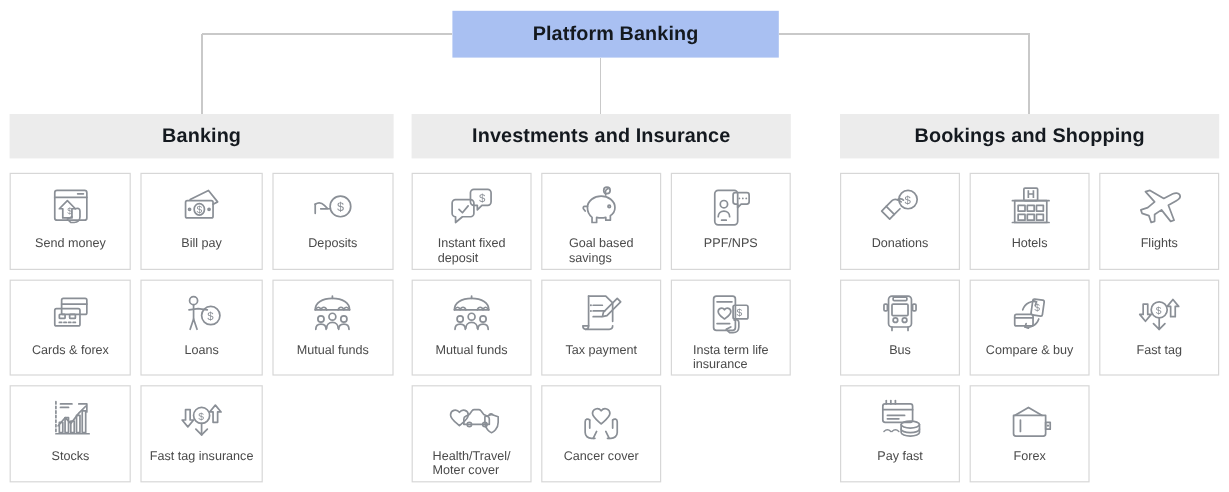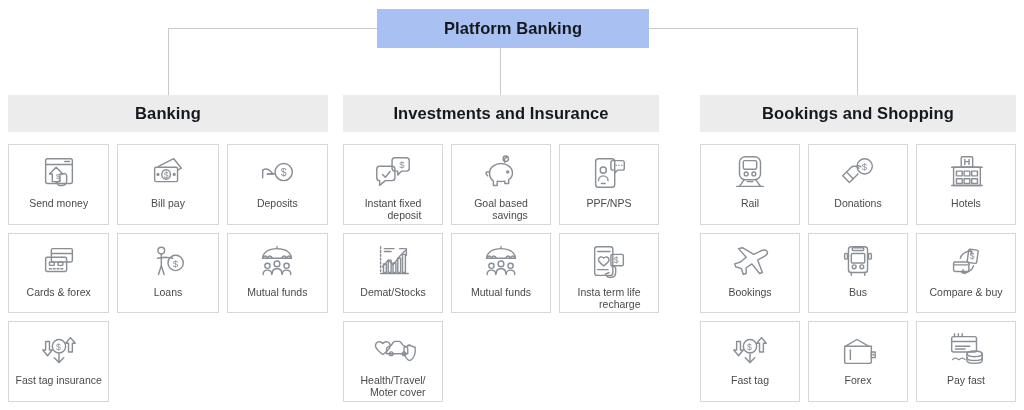--- a/index.html
+++ b/index.html
@@ -97,21 +97,21 @@
     width: 100%;
     height: 100%;
     display: block;
   }
 
   .tile-label {
     margin-top: 3px;
     font-size: 10.5px;
     line-height: 12px;
     color: #4a4a4a;
-    text-align: right;
+    text-align: left;
     padding: 0 3px;
     white-space: pre-line;
   }
 
   
   #group-0 .group-header { left: 8px;   top: 95px; width: 320px; }
   #group-0 .tile-grid    { left: 8px;   top: 144px; width: 320px; height: 258px; }
 
   #group-1 .group-header { left: 343px; top: 95px; width: 316px; }
   #group-1 .tile-grid    { left: 343px; top: 144px; width: 316px; height: 258px; }
@@ -217,167 +217,182 @@
               <line x1="24" y1="8" x2="24" y2="6"></line>
               <circle cx="24" cy="24" r="3"></circle>
               <path d="M19 34c0-3 2-5 5-5s5 2 5 5"></path>
               <circle cx="14" cy="26" r="2.7"></circle>
               <path d="M9.5 35c0-3 2-4.5 4.5-4.5s4.5 1.5 4.5 4.5"></path>
               <circle cx="34" cy="26" r="2.7"></circle>
               <path d="M29.5 35c0-3 2-4.5 4.5-4.5s4.5 1.5 4.5 4.5"></path>
             </svg>
           </div>
           <div class="tile-label">Mutual funds</div>
-        </div>
-        <div class="tile">
-          <div class="tile-icon">
-            <svg viewBox="0 0 48 44" fill="none" stroke="#8a8f96" stroke-width="1.5" stroke-linecap="round" stroke-linejoin="round">
-              <circle cx="24" cy="18" r="7"></circle>
-              <text x="21" y="22" font-size="9" stroke="none" fill="#8a8f96" font-family="Liberation Sans, sans-serif">$</text>
-              <path d="M24 25v10l-5-5"></path>
-              <path d="M24 35l5-5"></path>
-              <path d="M14 13l-4 0v9h-3l5 6 5-6h-3z"></path>
-              <path d="M34 24l4 0v-9h3l-5-6-5 6h3z"></path>
-            </svg>
-          </div>
-          <div class="tile-label">Fast tag insurance</div>
-        </div>
-      </div>
-  </div>
-
-  <div id="group-1">
-    <div class="group-header">
-      <span class="group-header-label">Investments and Insurance</span>
-    </div>
-    <div class="tile-grid">
-        <div class="tile">
-          <div class="tile-icon">
-            <svg viewBox="0 0 48 44" fill="none" stroke="#8a8f96" stroke-width="1.5" stroke-linecap="round" stroke-linejoin="round">
-              <path d="M26 6h12a3 3 0 013 3v8a3 3 0 01-3 3h-5l-4 4v-4h-3a3 3 0 01-3-3V9a3 3 0 013-3z"></path>
-              <text x="30.5" y="17" font-size="10" stroke="none" fill="#8a8f96" font-family="Liberation Sans, sans-serif">$</text>
-              <path d="M10 15h13a3 3 0 013 3v9a3 3 0 01-3 3h-7l-6 5v-5a3 3 0 01-3-3v-9a3 3 0 013-3z"></path>
-              <path d="M13 23.5l3 3 5-6"></path>
-            </svg>
-          </div>
-          <div class="tile-label">Instant fixed
-deposit</div>
-        </div>
-        <div class="tile">
-          <div class="tile-icon">
-            <svg viewBox="0 0 48 44" fill="none" stroke="#8a8f96" stroke-width="1.5" stroke-linecap="round" stroke-linejoin="round">
-              <path d="M12 22c0-6 6-10 12-10s12 4 12 10c0 3-1.5 5.5-4 7v4h-4v-2.5a17 17 0 01-8 0V35h-4v-4.5c-2-1.5-4-4-4-8.5z"></path>
-              <path d="M12 21h-2.5c-1 0-1.5 1-1 2l1.5 2"></path>
-              <circle cx="31" cy="21" r="1.1"></circle>
-              <path d="M28 11c-1-3 0-5 2-5.5"></path>
-              <circle cx="29" cy="7" r="2.8"></circle>
-            </svg>
-          </div>
-          <div class="tile-label">Goal based
-savings</div>
-        </div>
-        <div class="tile">
-          <div class="tile-icon">
-            <svg viewBox="0 0 48 44" fill="none" stroke="#8a8f96" stroke-width="1.5" stroke-linecap="round" stroke-linejoin="round">
-              <rect x="10" y="7" width="20" height="30" rx="3"></rect>
-              <circle cx="18" cy="19" r="3.2"></circle>
-              <path d="M13 30c0-3 2.3-5 5-5s5 2 5 5"></path>
-              <line x1="16" y1="33" x2="20" y2="33"></line>
-              <path d="M28 9h10a2 2 0 012 2v6a2 2 0 01-2 2h-5l-3 3v-3h-2a2 2 0 01-2-2v-6a2 2 0 012-2z"></path>
-              <circle cx="31.5" cy="14" r="0.8" stroke="none" fill="#8a8f96"></circle>
-              <circle cx="34.5" cy="14" r="0.8" stroke="none" fill="#8a8f96"></circle>
-              <circle cx="37.5" cy="14" r="0.8" stroke="none" fill="#8a8f96"></circle>
-            </svg>
-          </div>
-          <div class="tile-label">PPF/NPS</div>
         </div>
         <div class="tile">
           <div class="tile-icon">
             <svg viewBox="0 0 48 44" fill="none" stroke="#8a8f96" stroke-width="1.5" stroke-linecap="round" stroke-linejoin="round">
               <line x1="11" y1="6" x2="11" y2="34" stroke-dasharray="2 2"></line>
               <line x1="11" y1="34" x2="40" y2="34"></line>
               <line x1="15" y1="8" x2="25" y2="8"></line>
               <line x1="15" y1="11" x2="22" y2="11"></line>
               <path d="M13 27l6-7 5 5 7-9 6-6"></path>
               <path d="M31 8h7v7"></path>
               <rect x="14" y="24" width="3" height="9"></rect>
               <rect x="19" y="20" width="3" height="13"></rect>
               <rect x="24" y="23" width="3" height="10"></rect>
               <rect x="29" y="18" width="3" height="15"></rect>
               <rect x="34" y="14" width="3" height="19"></rect>
             </svg>
           </div>
-          <div class="tile-label">Demat/Stocks</div>
+          <div class="tile-label">Stocks</div>
+        </div>
+        <div class="tile">
+          <div class="tile-icon">
+            <svg viewBox="0 0 48 44" fill="none" stroke="#8a8f96" stroke-width="1.5" stroke-linecap="round" stroke-linejoin="round">
+              <circle cx="24" cy="18" r="7"></circle>
+              <text x="21" y="22" font-size="9" stroke="none" fill="#8a8f96" font-family="Liberation Sans, sans-serif">$</text>
+              <path d="M24 25v10l-5-5"></path>
+              <path d="M24 35l5-5"></path>
+              <path d="M14 13l-4 0v9h-3l5 6 5-6h-3z"></path>
+              <path d="M34 24l4 0v-9h3l-5-6-5 6h3z"></path>
+            </svg>
+          </div>
+          <div class="tile-label">Fast tag insurance</div>
+        </div>
+      </div>
+  </div>
+
+  <div id="group-1">
+    <div class="group-header">
+      <span class="group-header-label">Investments and Insurance</span>
+    </div>
+    <div class="tile-grid">
+        <div class="tile">
+          <div class="tile-icon">
+            <svg viewBox="0 0 48 44" fill="none" stroke="#8a8f96" stroke-width="1.5" stroke-linecap="round" stroke-linejoin="round">
+              <path d="M26 6h12a3 3 0 013 3v8a3 3 0 01-3 3h-5l-4 4v-4h-3a3 3 0 01-3-3V9a3 3 0 013-3z"></path>
+              <text x="30.5" y="17" font-size="10" stroke="none" fill="#8a8f96" font-family="Liberation Sans, sans-serif">$</text>
+              <path d="M10 15h13a3 3 0 013 3v9a3 3 0 01-3 3h-7l-6 5v-5a3 3 0 01-3-3v-9a3 3 0 013-3z"></path>
+              <path d="M13 23.5l3 3 5-6"></path>
+            </svg>
+          </div>
+          <div class="tile-label">Instant fixed
+deposit</div>
+        </div>
+        <div class="tile">
+          <div class="tile-icon">
+            <svg viewBox="0 0 48 44" fill="none" stroke="#8a8f96" stroke-width="1.5" stroke-linecap="round" stroke-linejoin="round">
+              <path d="M12 22c0-6 6-10 12-10s12 4 12 10c0 3-1.5 5.5-4 7v4h-4v-2.5a17 17 0 01-8 0V35h-4v-4.5c-2-1.5-4-4-4-8.5z"></path>
+              <path d="M12 21h-2.5c-1 0-1.5 1-1 2l1.5 2"></path>
+              <circle cx="31" cy="21" r="1.1"></circle>
+              <path d="M28 11c-1-3 0-5 2-5.5"></path>
+              <circle cx="29" cy="7" r="2.8"></circle>
+            </svg>
+          </div>
+          <div class="tile-label">Goal based
+savings</div>
+        </div>
+        <div class="tile">
+          <div class="tile-icon">
+            <svg viewBox="0 0 48 44" fill="none" stroke="#8a8f96" stroke-width="1.5" stroke-linecap="round" stroke-linejoin="round">
+              <rect x="10" y="7" width="20" height="30" rx="3"></rect>
+              <circle cx="18" cy="19" r="3.2"></circle>
+              <path d="M13 30c0-3 2.3-5 5-5s5 2 5 5"></path>
+              <line x1="16" y1="33" x2="20" y2="33"></line>
+              <path d="M28 9h10a2 2 0 012 2v6a2 2 0 01-2 2h-5l-3 3v-3h-2a2 2 0 01-2-2v-6a2 2 0 012-2z"></path>
+              <circle cx="31.5" cy="14" r="0.8" stroke="none" fill="#8a8f96"></circle>
+              <circle cx="34.5" cy="14" r="0.8" stroke="none" fill="#8a8f96"></circle>
+              <circle cx="37.5" cy="14" r="0.8" stroke="none" fill="#8a8f96"></circle>
+            </svg>
+          </div>
+          <div class="tile-label">PPF/NPS</div>
         </div>
         <div class="tile">
           <div class="tile-icon">
             <svg viewBox="0 0 48 44" fill="none" stroke="#8a8f96" stroke-width="1.5" stroke-linecap="round" stroke-linejoin="round">
               <path d="M9 18c0-6 6-10 15-10s15 4 15 10z"></path>
               <path d="M9 18c2-3 4-3 5 0 1-3 4-3 5 0M29 18c1-3 4-3 5 0 1-3 3-3 5 0"></path>
               <line x1="24" y1="8" x2="24" y2="6"></line>
               <circle cx="24" cy="24" r="3"></circle>
               <path d="M19 34c0-3 2-5 5-5s5 2 5 5"></path>
               <circle cx="14" cy="26" r="2.7"></circle>
               <path d="M9.5 35c0-3 2-4.5 4.5-4.5s4.5 1.5 4.5 4.5"></path>
               <circle cx="34" cy="26" r="2.7"></circle>
               <path d="M29.5 35c0-3 2-4.5 4.5-4.5s4.5 1.5 4.5 4.5"></path>
             </svg>
           </div>
           <div class="tile-label">Mutual funds</div>
         </div>
         <div class="tile">
           <div class="tile-icon">
             <svg viewBox="0 0 48 44" fill="none" stroke="#8a8f96" stroke-width="1.5" stroke-linecap="round" stroke-linejoin="round">
+              <path d="M13 6h15l6 6v16"></path>
+              <path d="M13 6v26c0 2-1 3-2.5 3H31c2 0 3-1.3 3-3"></path>
+              <path d="M10.5 35c-1.5 0-2.5-1-2.5-3h5"></path>
+              <line x1="17" y1="14" x2="25" y2="14"></line>
+              <line x1="17" y1="19" x2="27" y2="19"></line>
+              <line x1="17" y1="24" x2="24" y2="24"></line>
+              <circle cx="15" cy="14" r="0.9" stroke="none" fill="#8a8f96"></circle>
+              <circle cx="15" cy="19" r="0.9" stroke="none" fill="#8a8f96"></circle>
+              <path d="M38 8l3 3-12 12-4 1 1-4z"></path>
+            </svg>
+          </div>
+          <div class="tile-label">Tax payment</div>
+        </div>
+        <div class="tile">
+          <div class="tile-icon">
+            <svg viewBox="0 0 48 44" fill="none" stroke="#8a8f96" stroke-width="1.5" stroke-linecap="round" stroke-linejoin="round">
               <rect x="9" y="6" width="19" height="30" rx="2.5"></rect>
               <path d="M18.5 18c-1.8-2.5-5.5-1.3-5.5 1.6 0 2.6 3.5 4.8 5.5 6.4 2-1.6 5.5-3.8 5.5-6.4 0-2.9-3.7-4.1-5.5-1.6z"></path>
               <line x1="12" y1="11" x2="25" y2="11"></line>
               <line x1="12" y1="30" x2="23" y2="30"></line>
               <rect x="26" y="14" width="13" height="12" rx="1.5"></rect>
               <text x="29" y="23" font-size="9" stroke="none" fill="#8a8f96" font-family="Liberation Sans, sans-serif">$</text>
               <path d="M27 27c2-1 4 0 4 2v4c0 3-2 5-5 5h-3l-3-3 4-2"></path>
             </svg>
           </div>
           <div class="tile-label">Insta term life
-recharge</div>
+insurance</div>
         </div>
         <div class="tile">
           <div class="tile-icon">
             <svg viewBox="0 0 52 44" fill="none" stroke="#8a8f96" stroke-width="1.5" stroke-linecap="round" stroke-linejoin="round">
               <path d="M15 15c-2.8-3.6-8-1.8-8 2.4 0 3.8 5.2 7 8 9.6 2.8-2.6 8-5.8 8-9.6 0-4.2-5.2-6-8-2.4z"></path>
               <path d="M26 26h16v-5c0-1-0.6-2-1.6-2.3L37 17l-2.6-3.4c-0.5-0.6-1.2-1-2-1h-4c-0.8 0-1.5 0.4-2 1L24 17l-3.4 1.7c-1 0.3-1.6 1.3-1.6 2.3v5z"></path>
               <circle cx="24" cy="26" r="2"></circle>
               <circle cx="38" cy="26" r="2"></circle>
               <path d="M42 17c1.5-1 3 0 3 0"></path>
               <path d="M38 24c0 6 4.5 9 6 9.5 1.5-0.5 6-3.5 6-9.5v-5l-6-2-6 2z"></path>
             </svg>
           </div>
           <div class="tile-label">Health/Travel/
 Moter cover</div>
         </div>
+        <div class="tile">
+          <div class="tile-icon">
+            <svg viewBox="0 0 48 44" fill="none" stroke="#8a8f96" stroke-width="1.5" stroke-linecap="round" stroke-linejoin="round">
+              <path d="M24 14c-2.6-3.4-7.6-1.7-7.6 2.2 0 3.6 5 6.7 7.6 9.2 2.6-2.5 7.6-5.6 7.6-9.2 0-3.9-5-5.6-7.6-2.2z"></path>
+              <path d="M14 22c-1.5-1.5-4-1-4 1.5V33c0 3 2.5 5 5.5 5h3"></path>
+              <path d="M14 22v7"></path>
+              <path d="M34 22c1.5-1.5 4-1 4 1.5V33c0 3-2.5 5-5.5 5h-3"></path>
+              <path d="M34 22v7"></path>
+              <path d="M17 38l3-6M31 38l-3-6"></path>
+            </svg>
+          </div>
+          <div class="tile-label">Cancer cover</div>
+        </div>
       </div>
   </div>
 
   <div id="group-2">
     <div class="group-header">
       <span class="group-header-label">Bookings and Shopping</span>
     </div>
     <div class="tile-grid">
-        <div class="tile">
-          <div class="tile-icon">
-            <svg viewBox="0 0 48 44" fill="none" stroke="#8a8f96" stroke-width="1.5" stroke-linecap="round" stroke-linejoin="round">
-              <rect x="13" y="5" width="22" height="24" rx="6"></rect>
-              <rect x="17" y="9" width="14" height="9" rx="1.5"></rect>
-              <circle cx="20" cy="23" r="2"></circle>
-              <circle cx="28" cy="23" r="2"></circle>
-              <path d="M18 29l-5 7M30 29l5 7"></path>
-              <line x1="10" y1="36" x2="38" y2="36"></line>
-              <line x1="21" y1="31" x2="27" y2="31"></line>
-            </svg>
-          </div>
-          <div class="tile-label">Rail</div>
-        </div>
         <div class="tile">
           <div class="tile-icon">
             <svg viewBox="0 0 48 44" fill="none" stroke="#8a8f96" stroke-width="1.5" stroke-linecap="round" stroke-linejoin="round">
               <circle cx="31" cy="15" r="8"></circle>
               <text x="28" y="19" font-size="10" stroke="none" fill="#8a8f96" font-family="Liberation Sans, sans-serif">$</text>
               <path d="M25 17c-2-2-6-3-8-1l-5 5 7 7 5-5"></path>
               <path d="M12 21l-4 4 7 7 4-4"></path>
               <path d="M22 15c1.5-1 4-1 5 0.5"></path>
             </svg>
           </div>
@@ -400,21 +415,21 @@
             </svg>
           </div>
           <div class="tile-label">Hotels</div>
         </div>
         <div class="tile">
           <div class="tile-icon">
             <svg viewBox="0 0 48 44" fill="none" stroke="#8a8f96" stroke-width="1.5" stroke-linecap="round" stroke-linejoin="round">
               <path d="M8 24l6-2 6-5-8-9 4-1 12 7 8-4c2-1 5-1 6 1s-1 4-3 5l-7 4 5 13-3 1-8-10-6 4v6l-3 1-2-6-6-2z"></path>
             </svg>
           </div>
-          <div class="tile-label">Bookings</div>
+          <div class="tile-label">Flights</div>
         </div>
         <div class="tile">
           <div class="tile-icon">
             <svg viewBox="0 0 48 44" fill="none" stroke="#8a8f96" stroke-width="1.5" stroke-linecap="round" stroke-linejoin="round">
               <rect x="14" y="6" width="20" height="27" rx="3"></rect>
               <rect x="18" y="7" width="12" height="3" rx="1"></rect>
               <rect x="17" y="13" width="14" height="10" rx="1"></rect>
               <circle cx="20" cy="27" r="2"></circle>
               <circle cx="28" cy="27" r="2"></circle>
               <path d="M17 33v3M31 33v3"></path>
@@ -444,47 +459,47 @@
             <svg viewBox="0 0 48 44" fill="none" stroke="#8a8f96" stroke-width="1.5" stroke-linecap="round" stroke-linejoin="round">
               <circle cx="24" cy="18" r="7"></circle>
               <text x="21" y="22" font-size="9" stroke="none" fill="#8a8f96" font-family="Liberation Sans, sans-serif">$</text>
               <path d="M24 25v10l-5-5"></path>
               <path d="M24 35l5-5"></path>
               <path d="M14 13l-4 0v9h-3l5 6 5-6h-3z"></path>
               <path d="M34 24l4 0v-9h3l-5-6-5 6h3z"></path>
             </svg>
           </div>
           <div class="tile-label">Fast tag</div>
-        </div>
-        <div class="tile">
-          <div class="tile-icon">
-            <svg viewBox="0 0 48 44" fill="none" stroke="#8a8f96" stroke-width="1.5" stroke-linecap="round" stroke-linejoin="round">
-              <path d="M11 18l12-7 12 7"></path>
-              <path d="M10 18h28v16a2 2 0 01-2 2H12a2 2 0 01-2-2z"></path>
-              <path d="M38 24h4v6h-4z"></path>
-              <circle cx="40" cy="27" r="1" stroke="none" fill="#8a8f96"></circle>
-              <line x1="16" y1="22" x2="16" y2="32"></line>
-            </svg>
-          </div>
-          <div class="tile-label">Forex</div>
         </div>
         <div class="tile">
           <div class="tile-icon">
             <svg viewBox="0 0 48 44" fill="none" stroke="#8a8f96" stroke-width="1.5" stroke-linecap="round" stroke-linejoin="round">
               <rect x="9" y="8" width="26" height="16" rx="2"></rect>
               <line x1="9" y1="13" x2="35" y2="13"></line>
               <line x1="13" y1="18" x2="28" y2="18"></line>
               <line x1="13" y1="21" x2="23" y2="21"></line>
               <line x1="12" y1="5" x2="12" y2="8"></line>
               <line x1="16" y1="5" x2="16" y2="8"></line>
               <line x1="20" y1="5" x2="20" y2="8"></line>
               <ellipse cx="33" cy="26" rx="8" ry="3"></ellipse>
               <path d="M25 26v7c0 1.7 3.6 3 8 3s8-1.3 8-3v-7"></path>
               <path d="M25 30c0 1.7 3.6 3 8 3s8-1.3 8-3"></path>
               <path d="M10 32c2-2 4-2 6 0M17 32c2-2 4-2 6 0" stroke-width="1.3"></path>
             </svg>
           </div>
           <div class="tile-label">Pay fast</div>
         </div>
+        <div class="tile">
+          <div class="tile-icon">
+            <svg viewBox="0 0 48 44" fill="none" stroke="#8a8f96" stroke-width="1.5" stroke-linecap="round" stroke-linejoin="round">
+              <path d="M11 18l12-7 12 7"></path>
+              <path d="M10 18h28v16a2 2 0 01-2 2H12a2 2 0 01-2-2z"></path>
+              <path d="M38 24h4v6h-4z"></path>
+              <circle cx="40" cy="27" r="1" stroke="none" fill="#8a8f96"></circle>
+              <line x1="16" y1="22" x2="16" y2="32"></line>
+            </svg>
+          </div>
+          <div class="tile-label">Forex</div>
+        </div>
       </div>
   </div>
 
 </div>
 
 </body></html>

